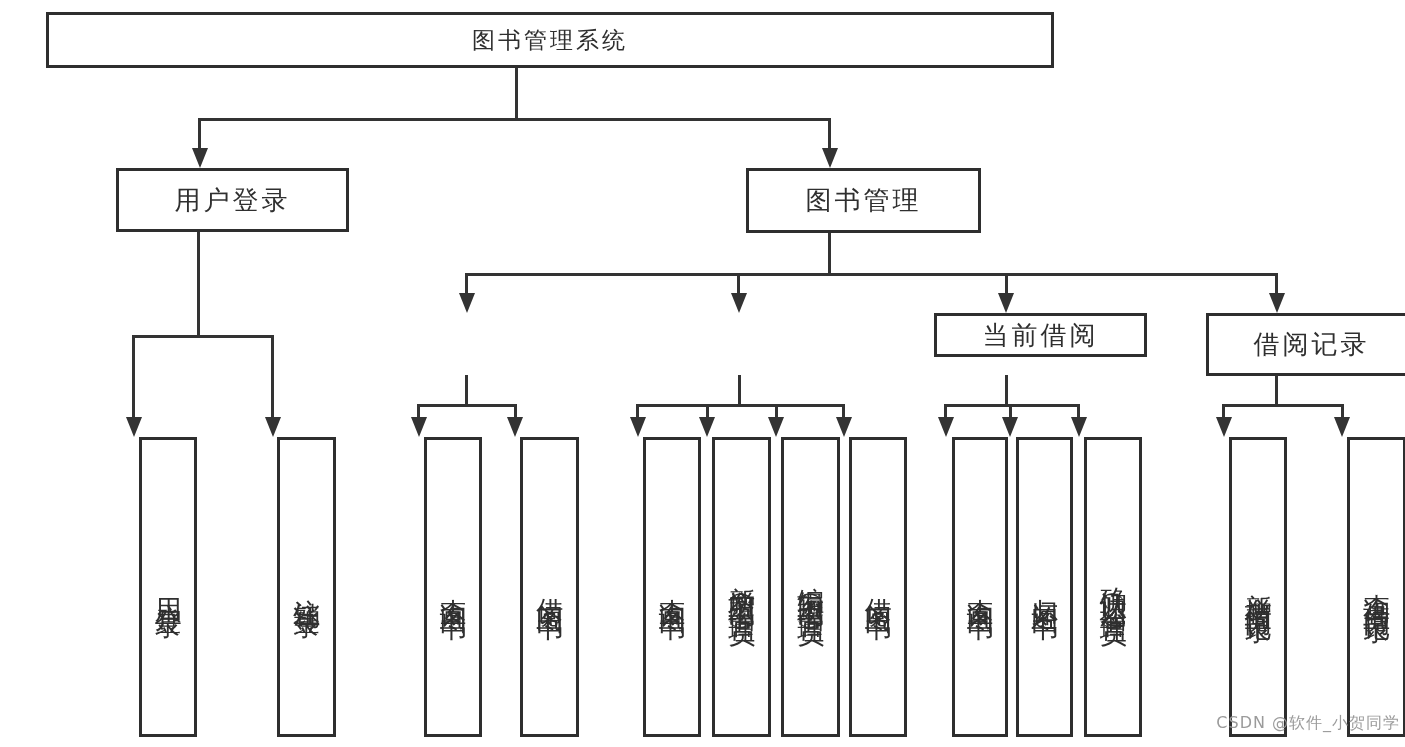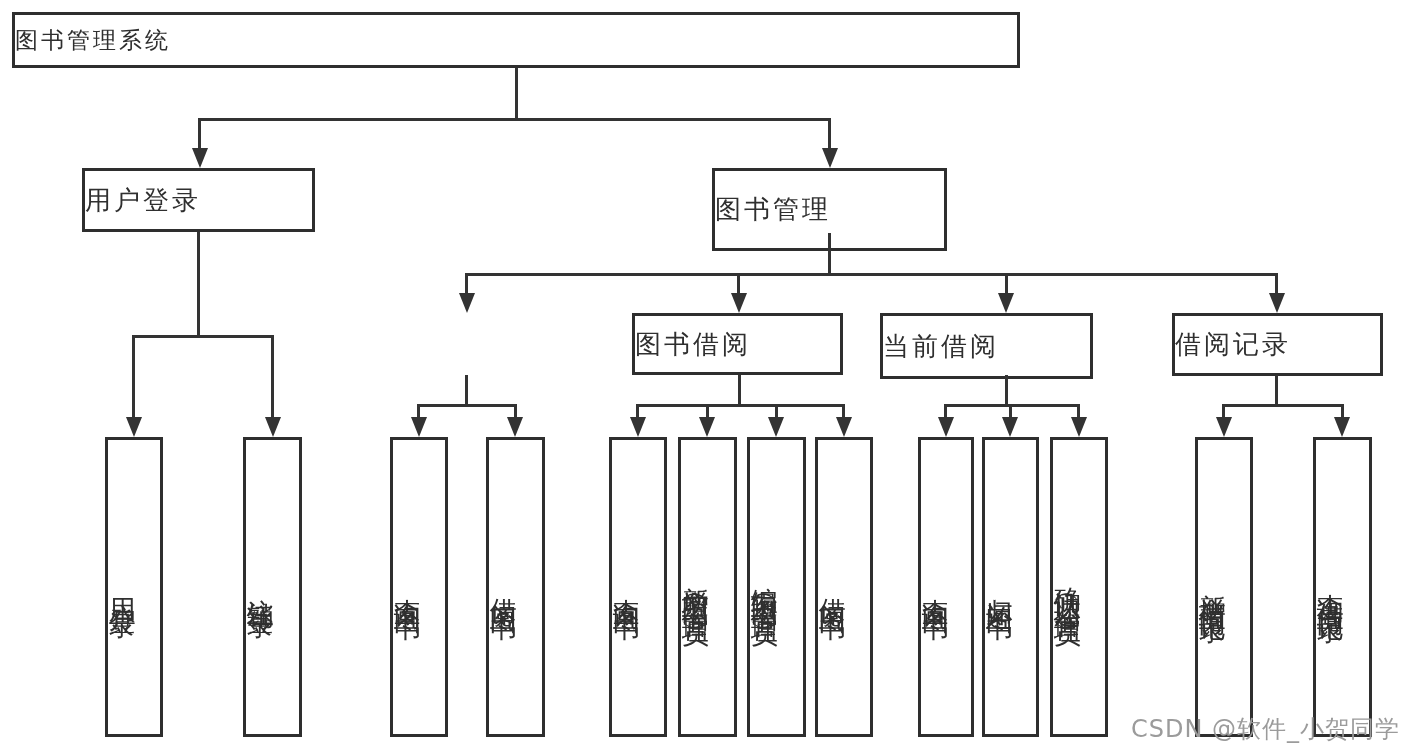--- a/index.html
+++ b/index.html
@@ -9,64 +9,62 @@
     --wm:#9b9b9b;
     --bg:#ffffff;
   }
   html,body{margin:0;padding:0;background:var(--bg);}
   .stage{
     position:relative;width:1405px;height:747px;background:var(--bg);
     font-family:"DejaVu Sans", sans-serif;overflow:hidden;
   }
   .box{
     position:absolute;box-sizing:border-box;border:3px solid var(--border);
-    background:var(--bg);display:flex;align-items:center;
+    background:var(--bg);display:flex;align-items:center;justify-content:center;
     color:var(--text);
+    margin-left:34px;
   }
   .box.hbig span{font-size:23px;letter-spacing:3px;}
   .box.hmid span{font-size:26px;letter-spacing:3px;}
   .box.vbox span{
     writing-mode:vertical-rl;text-orientation:mixed;
     font-size:27px;letter-spacing:5px;line-height:1.05;
   }
   .hl{position:absolute;height:3px;background:var(--line);}
   .vl{position:absolute;width:3px;background:var(--line);}
   .ar{
     position:absolute;width:0;height:0;
     border-left:8px solid transparent;border-right:8px solid transparent;
     border-top:20px solid var(--line);
   }
   .wm{
     position:absolute;top:713px;right:5px;color:var(--wm);
-    font-size:24px;letter-spacing:1px;white-space:nowrap;
+    font-size:16px;letter-spacing:1px;white-space:nowrap;
   }
 </style>
 </head>
 <body>
 
 <div class="stage">
 
   <div class="box hbig" style="left:12px;top:12px;width:1008px;height:56px">
     <span>图书管理系统</span>
   </div>
 
   <div class="box hmid" style="left:82px;top:168px;width:233px;height:64px">
     <span>用户登录</span>
   </div>
 
-  <div class="box hmid" style="left:712px;top:168px;width:235px;height:83px">
+  <div class="box hmid" style="left:712px;top:168px;width:235px;height:65px">
     <span>图书管理</span>
   </div>
 
 
-  <div class="box hmid" style="left:632px;top:313px;width:211px;height:62px">
-    <span>图书借阅</span>
-  </div>
 
-  <div class="box hmid" style="left:880px;top:313px;width:213px;height:66px">
+  <div class="box hmid" style="left:900px;top:313px;width:213px;height:44px">
     <span>当前借阅</span>
   </div>
 
   <div class="box hmid" style="left:1172px;top:313px;width:211px;height:63px">
     <span>借阅记录</span>
   </div>
 
   <div class="box vbox" style="left:105px;top:437px;width:58px;height:300px">
     <span>用户登录</span>
   </div>

